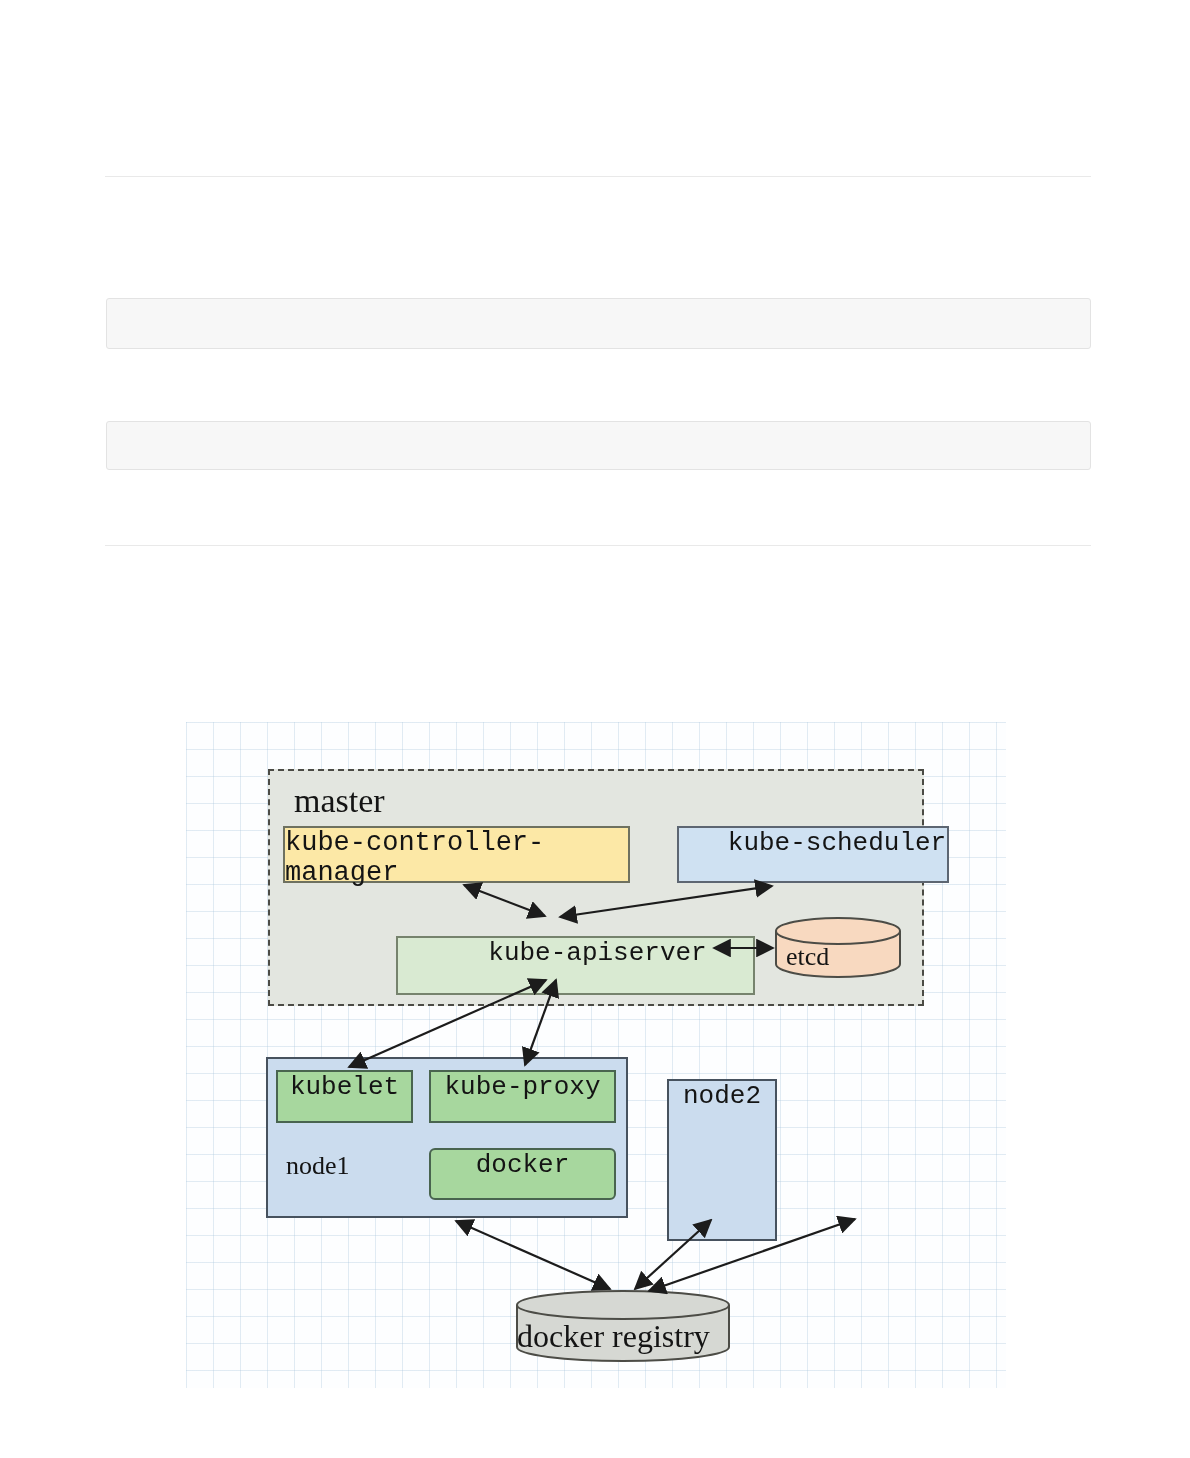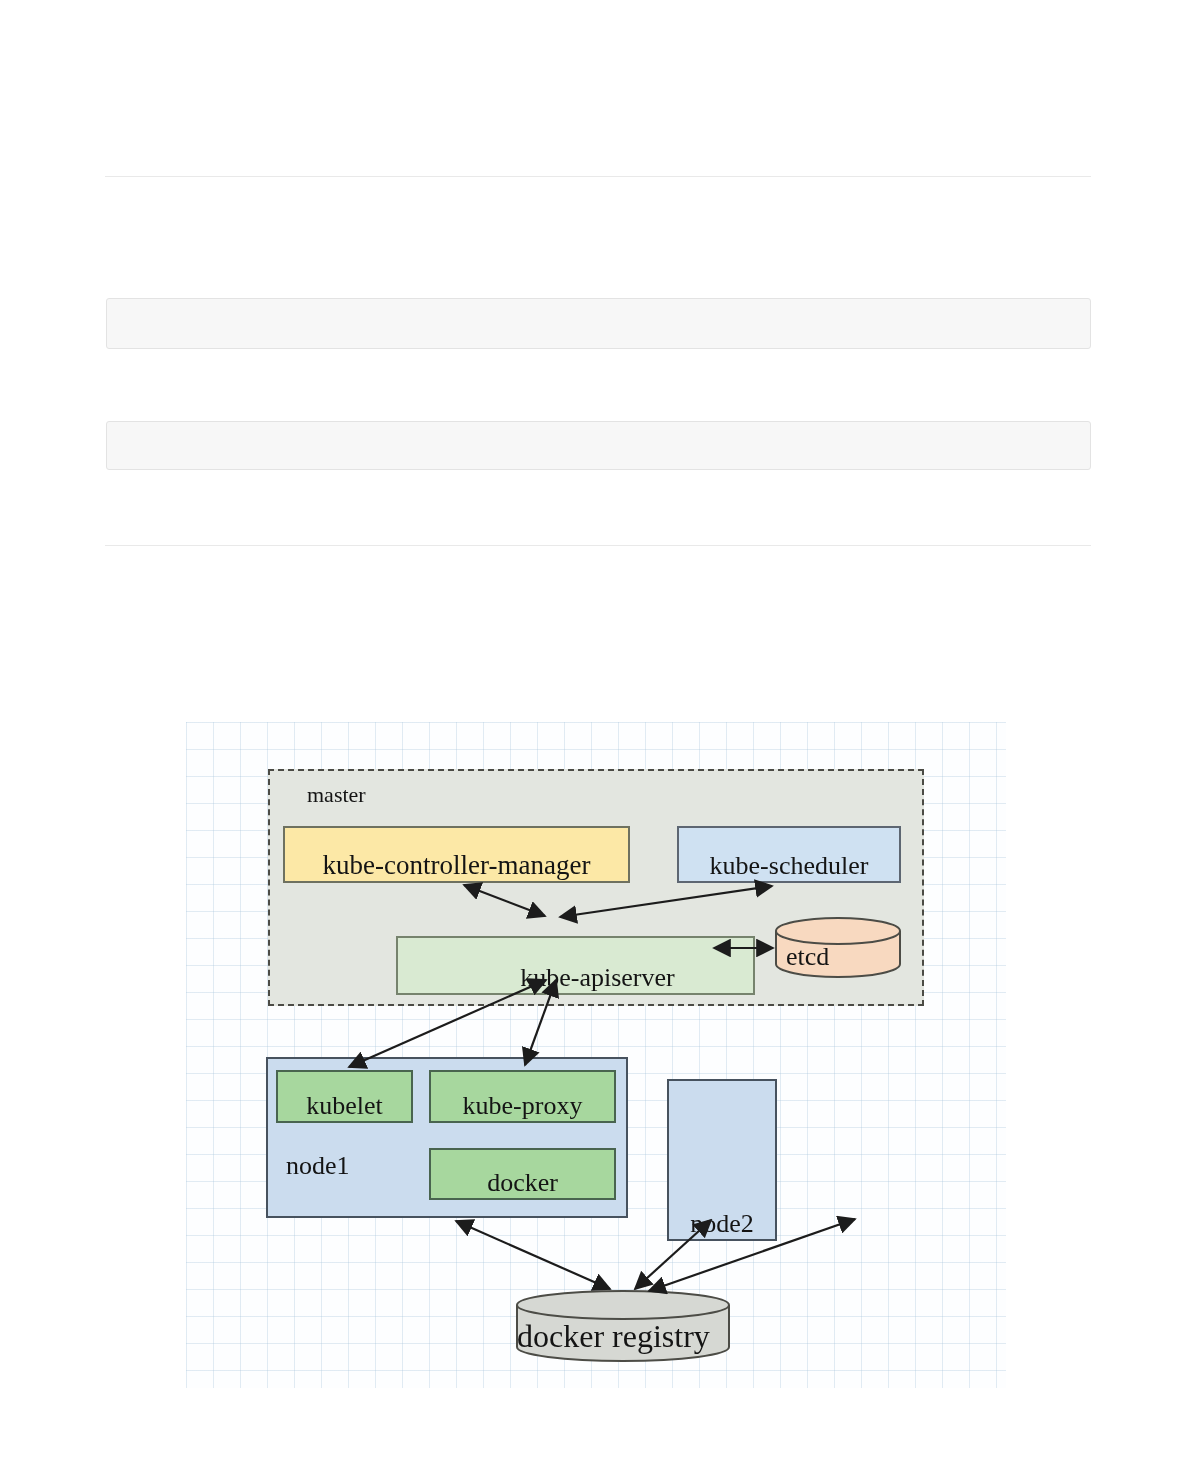--- a/index.html
+++ b/index.html
@@ -34,39 +34,40 @@
       repeating-linear-gradient(to right,
         var(--grid-line-rgba, rgba(167,196,219,0.33)) 0px,
         var(--grid-line-rgba, rgba(167,196,219,0.33)) 1px,
         transparent 1px, transparent 27px),
       repeating-linear-gradient(to bottom,
         var(--grid-line-rgba, rgba(167,196,219,0.33)) 0px,
         var(--grid-line-rgba, rgba(167,196,219,0.33)) 1px,
         transparent 1px, transparent 27px);
   }
   .diagram * { box-sizing:content-box; }
-  .dbox { position:absolute; display:flex; align-items:flex-end; justify-content:center; }
+  .dbox { position:absolute; display:flex; align-items:flex-start; justify-content:center;font-family:Liberation Mono, monospace; }
   .dlabel { position:absolute; white-space:nowrap; }
 
   #master-box {
     left:82px; top:47px; width:652px; height:233px;
     background:var(--master-bg,#e3e6e0);
     border:2px dashed #4b4b45;
     z-index:1;
   }
   .colored { z-index:2; font-size:26px; }
   #kcm-box {
     left:97px; top:104px; width:343px; height:53px;
     background:var(--controller-manager-bg,#fce8a6);
     border:2px solid #6e7160; font-size:27px;
   }
   #scheduler-box {
     left:491px; top:104px; width:220px; height:53px;
     background:var(--scheduler-bg,#cfe1f2);
     border:2px solid #5d6672;
+    padding-left:48px;
   }
   #apiserver-box {
     left:210px; top:214px; width:311px; height:55px;
     background:var(--apiserver-bg,#d9ead2);
     border:2px solid #76836d;
     padding-left:44px;
   }
   #node1-box {
     left:80px; top:335px; width:358px; height:157px;
     background:var(--node-bg,#cbdcee);
@@ -83,23 +84,23 @@
     background:var(--node-bg,#cbdcee);
     border:2px solid #47525e;
   }
   .green-box {
     background:var(--component-green-bg,#a7d79e);
     border:2px solid #49644f;
     z-index:2;
   }
   #kubelet-box   { left:90px;  top:348px; width:133px; height:49px; }
   #kubeproxy-box { left:243px; top:348px; width:183px; height:49px; }
-  #docker-box    { left:243px; top:426px; width:183px; height:48px; }
+  #docker-box    { left:243px; top:426px; width:183px; height:48px;border-radius:6px; }
 
-  #master-label { left:121px; top:60px;  font-size:22px; z-index:2; }
+  #master-label { left:108px; top:60px;  font-size:34px; z-index:2; }
   #node1-label  { left:100px; top:429px; font-size:26px; z-index:2; }
   #etcd-label     { left:600px; top:220px; width:104px; text-align:left; font-size:26px; z-index:4; }
   #registry-label { left:331px; top:596px; width:212px; text-align:left; font-size:32px; z-index:4; }
 
   #arrows-layer { position:absolute; left:0; top:0; width:820px; height:666px; z-index:3; pointer-events:none; }
   .edge { stroke:var(--arrow,#1c1c1c); stroke-width:2.2; fill:none; }
   .ah-fill { fill:var(--arrow,#1c1c1c); }
   .cyl-etcd { fill:var(--etcd-bg,#f8d9c0); stroke:#4c4c46; stroke-width:2; }
   .cyl-registry { fill:var(--registry-bg,#d6d8d3); stroke:#4c4c46; stroke-width:2; }
 </style>

